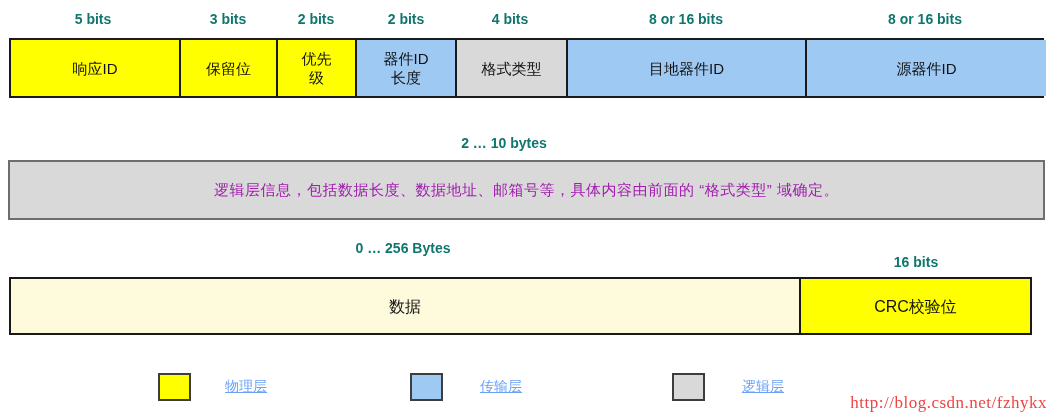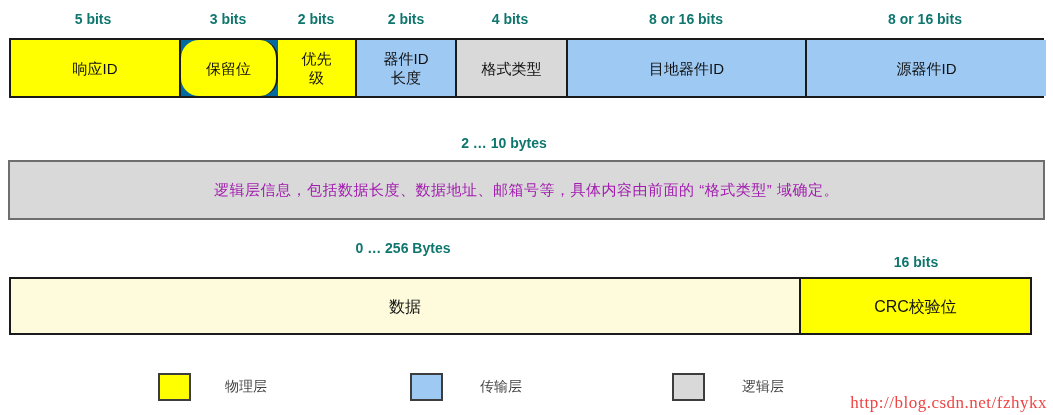--- a/index.html
+++ b/index.html
@@ -38,21 +38,21 @@
   
   .row1 {
     position: absolute;
     left: 9px;
     top: 38px;
     width: 1035px;
     height: 60px;
     border: 2px solid #1a1a1a;
     box-sizing: border-box;
     display: flex;
-    background: #0369a1;
+    background: #f97316;
   }
   .cell {
     box-sizing: border-box;
     border-right: 2px solid #1a1a1a;
     display: flex;
     align-items: center;
     justify-content: center;
     text-align: center;
     font-size: 15px;
     color: #111111;
@@ -118,25 +118,26 @@
   .swatch {
     width: 33px;
     height: 28px;
     border: 2px solid #3d3d3d;
     box-sizing: border-box;
     display: block;
   }
   .legend-label {
     margin-left: 22px;
     font-size: 14px;
-    color: #000000;
+    color: #3b82f6;
     font-family: "Liberation Sans", sans-serif;
     white-space: nowrap;
     filter: blur(0.6px);
     opacity: 0.75;
+    text-decoration: underline;
   }
 
   
   .watermark {
     position: absolute;
     right: 6px;
     bottom: 2px;
     font-family: "Liberation Serif", serif;
     font-size: 17px;
     color: #ef4444;
@@ -156,21 +157,21 @@
       <div class="caption" style="top: 10px; left: 326px; width: 160px;">2 bits</div>
       <div class="caption" style="top: 10px; left: 430px; width: 160px;">4 bits</div>
       <div class="caption" style="top: 10px; left: 606px; width: 160px;">8 or 16 bits</div>
       <div class="caption" style="top: 10px; left: 845px; width: 160px;">8 or 16 bits</div>
     </div>
 
   <div class="row1" id="row1">
       <div class="cell" style="width: 170px; flex: 0 0 170px; background: rgb(255, 255, 0);">
         <span class="lbl">响应ID</span>
       </div>
-      <div class="cell" style="width: 97px; flex: 0 0 97px; background: rgb(255, 255, 0); border-radius: 18px;">
+      <div class="cell" style="width: 97px; flex: 0 0 97px; background: rgb(255, 255, 0);">
         <span class="lbl">保留位</span>
       </div>
       <div class="cell" style="width: 79px; flex: 0 0 79px; background: rgb(255, 255, 0);">
         <span class="lbl">优先<br>级</span>
       </div>
       <div class="cell" style="width: 100px; flex: 0 0 100px; background: rgb(158, 201, 243);">
         <span class="lbl">器件ID<br>长度</span>
       </div>
       <div class="cell" style="width: 111px; flex: 0 0 111px; background: rgb(217, 217, 217);">
         <span class="lbl">格式类型</span>

